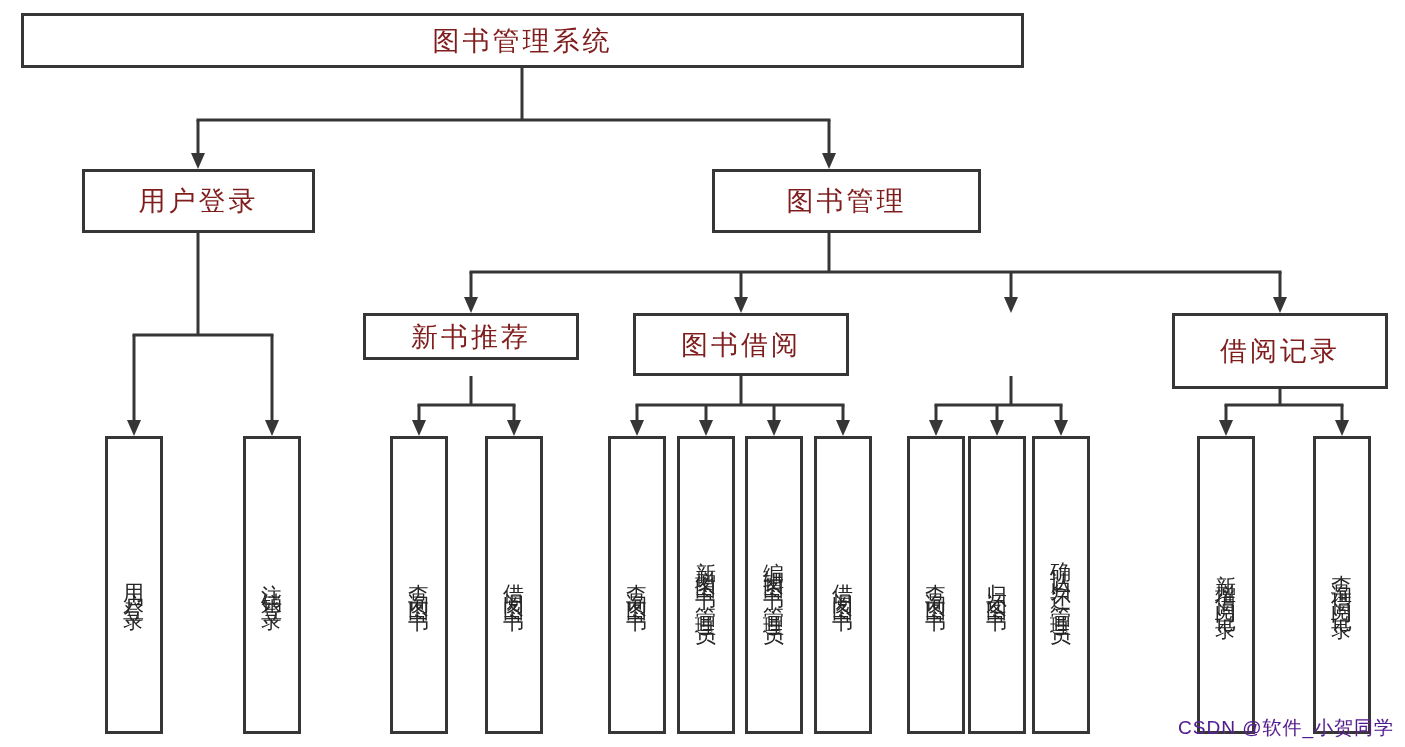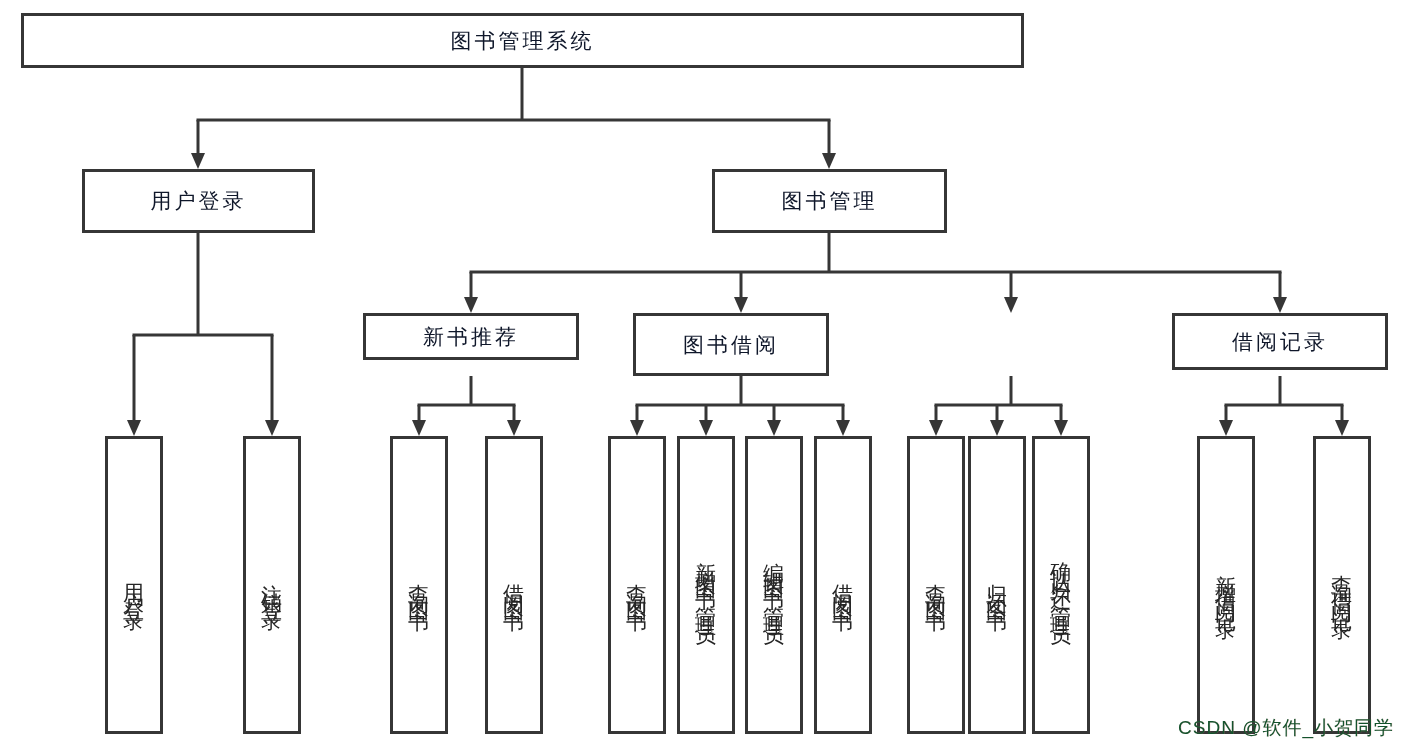--- a/index.html
+++ b/index.html
@@ -16,41 +16,41 @@
     box-sizing:border-box;
     background:#ffffff;
     border:3px solid #363636;
     display:flex;
     align-items:center;
     justify-content:center;
     z-index:1;
     color:#252525;
   }
   .node.h span{
-    font-size:21px;
+    font-size:27px;
     letter-spacing:3px;
     white-space:nowrap;
-    color:#0f172a;
+    color:#7f1d1d;
   }
   .node.v span{
     writing-mode:vertical-rl;
     text-orientation:mixed;
     font-size:21px;
     letter-spacing:9px;
     line-height:1;
     color:#252525;
   }
   .watermark{
     position:absolute;
     z-index:2;
     right:11px;
     bottom:6px;
     font-size:19px;
     letter-spacing:1px;
-    color:#14532d;
+    color:#4c1d95;
     text-shadow:0.5px 0 0 rgba(220,120,120,0.35);
     white-space:nowrap;
     pointer-events:none;
   }
 </style>
 </head>
 <body>
 
 <div id="stage">
 
@@ -120,31 +120,31 @@
     </g>
   </svg>
 
   <div class="node h" style="left:21px;top:13px;width:1003px;height:55px">
     <span>图书管理系统</span>
   </div>
 
   <div class="node h" style="left:82px;top:169px;width:233px;height:64px">
     <span>用户登录</span>
   </div>
-  <div class="node h" style="left:712px;top:169px;width:235px;height:64px">
+  <div class="node h" style="left:712px;top:169px;width:269px;height:64px">
     <span>图书管理</span>
   </div>
 
   <div class="node h" style="left:363px;top:313px;width:216px;height:47px">
     <span>新书推荐</span>
   </div>
-  <div class="node h" style="left:633px;top:313px;width:196px;height:63px">
+  <div class="node h" style="left:633px;top:313px;width:216px;height:63px">
     <span>图书借阅</span>
   </div>
-  <div class="node h" style="left:1172px;top:313px;width:216px;height:57px">
+  <div class="node h" style="left:1172px;top:313px;width:216px;height:76px">
     <span>借阅记录</span>
   </div>
 
   <div class="node v" style="left:105px;top:436px;width:58px;height:298px">
     <span>用户登录</span>
   </div>
   <div class="node v" style="left:243px;top:436px;width:58px;height:298px">
     <span>注销登录</span>
   </div>
 

